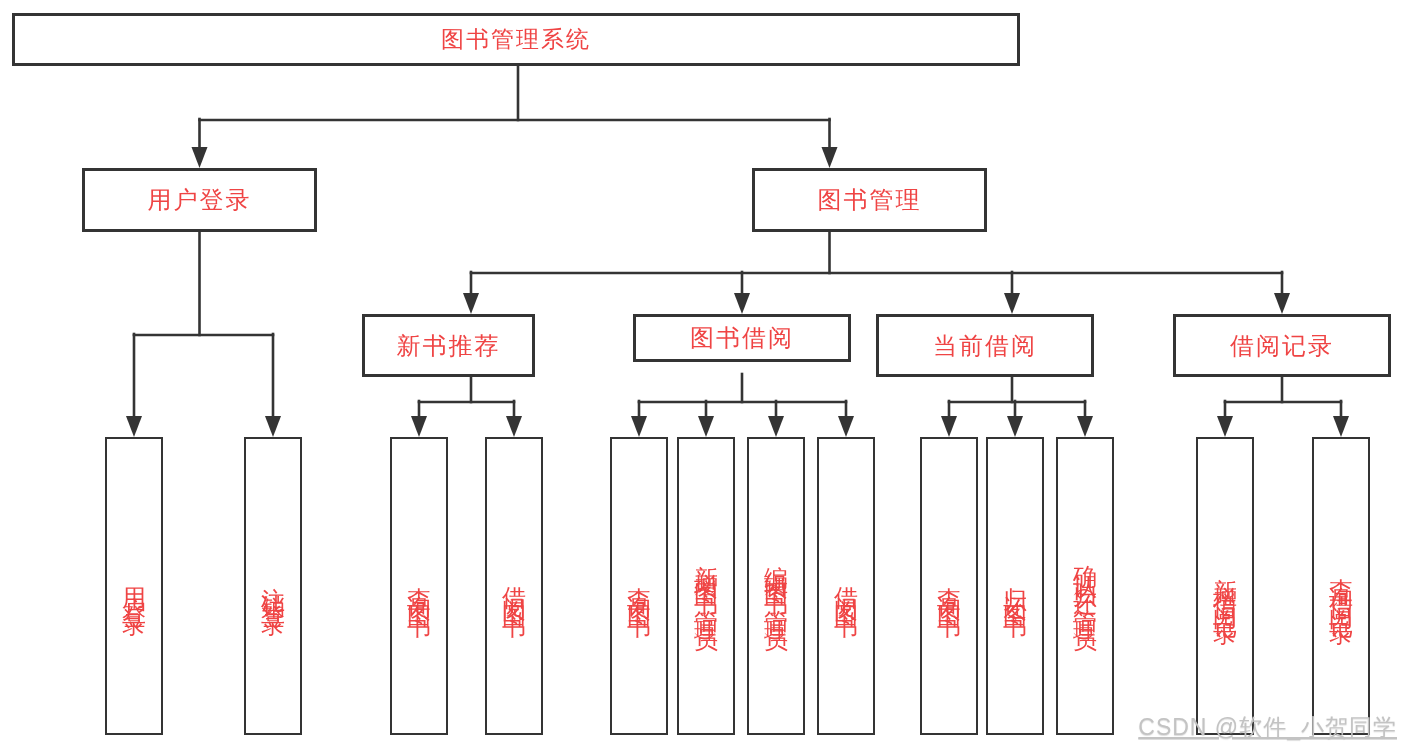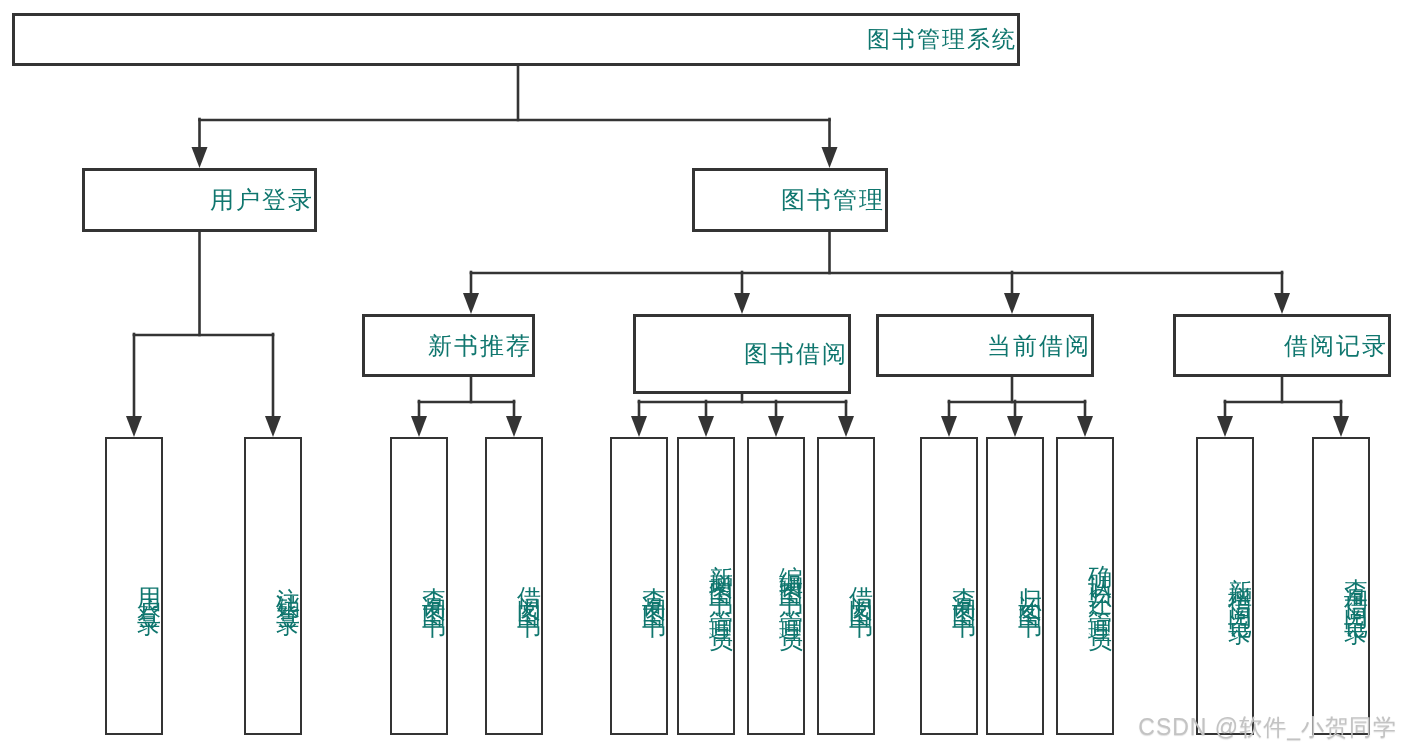--- a/index.html
+++ b/index.html
@@ -10,22 +10,22 @@
     background:#ffffff;
     font-family:"Liberation Sans", sans-serif;
     overflow:hidden;
   }
   .connectors{position:absolute;left:0;top:0;width:1405px;height:747px;}
   .box{
     position:absolute;
     box-sizing:border-box;
     background:#ffffff;
     border:3px solid #343434;
-    display:flex;align-items:center;justify-content:flex-end;
-    color:#0f766e;
+    display:flex;align-items:center;justify-content:center;
+    color:#ef4444;
     text-align:center;
   }
   .hlabel{font-size:24px;letter-spacing:2px;line-height:1;}
   .root .hlabel{font-size:23px;}
   .leaf{border-width:2.5px;}
   .vlabel{
     writing-mode:vertical-rl;
     text-orientation:mixed;
     font-size:24px;
     letter-spacing:9px;
@@ -34,20 +34,21 @@
   }
   .watermark{
     position:absolute;
     right:8px;bottom:4px;
     font-size:23px;
     color:#c3c3c3;
     letter-spacing:1px;
     text-shadow:0 1px 1px rgba(120,120,120,0.25);
     z-index:5;
     white-space:nowrap;
+    text-decoration:underline;
   }
 </style>
 </head>
 <body>
 
 <div class="canvas">
 
   <svg class="connectors" width="1405" height="747" viewBox="0 0 1405 747" aria-hidden="true">
     <g stroke="#343434" stroke-width="2.6" fill="none" stroke-linecap="square">
 
@@ -117,28 +118,28 @@
     </g>
   </svg>
 
   <div class="box root" style="left:12px;top:13px;width:1008px;height:53px">
     <span class="hlabel">图书管理系统</span>
   </div>
 
   <div class="box" style="left:82px;top:168px;width:235px;height:64px">
     <span class="hlabel">用户登录</span>
   </div>
-  <div class="box" style="left:692px;top:168px;width:196px;height:64px">
+  <div class="box" style="left:752px;top:168px;width:235px;height:64px">
     <span class="hlabel">图书管理</span>
   </div>
 
   <div class="box" style="left:362px;top:314px;width:173px;height:63px">
     <span class="hlabel">新书推荐</span>
   </div>
-  <div class="box" style="left:633px;top:314px;width:218px;height:80px">
+  <div class="box" style="left:633px;top:314px;width:218px;height:48px">
     <span class="hlabel">图书借阅</span>
   </div>
   <div class="box" style="left:876px;top:314px;width:218px;height:63px">
     <span class="hlabel">当前借阅</span>
   </div>
   <div class="box" style="left:1173px;top:314px;width:218px;height:63px">
     <span class="hlabel">借阅记录</span>
   </div>
 
   <div class="box leaf" style="left:105px;top:437px;width:58px;height:298px">

